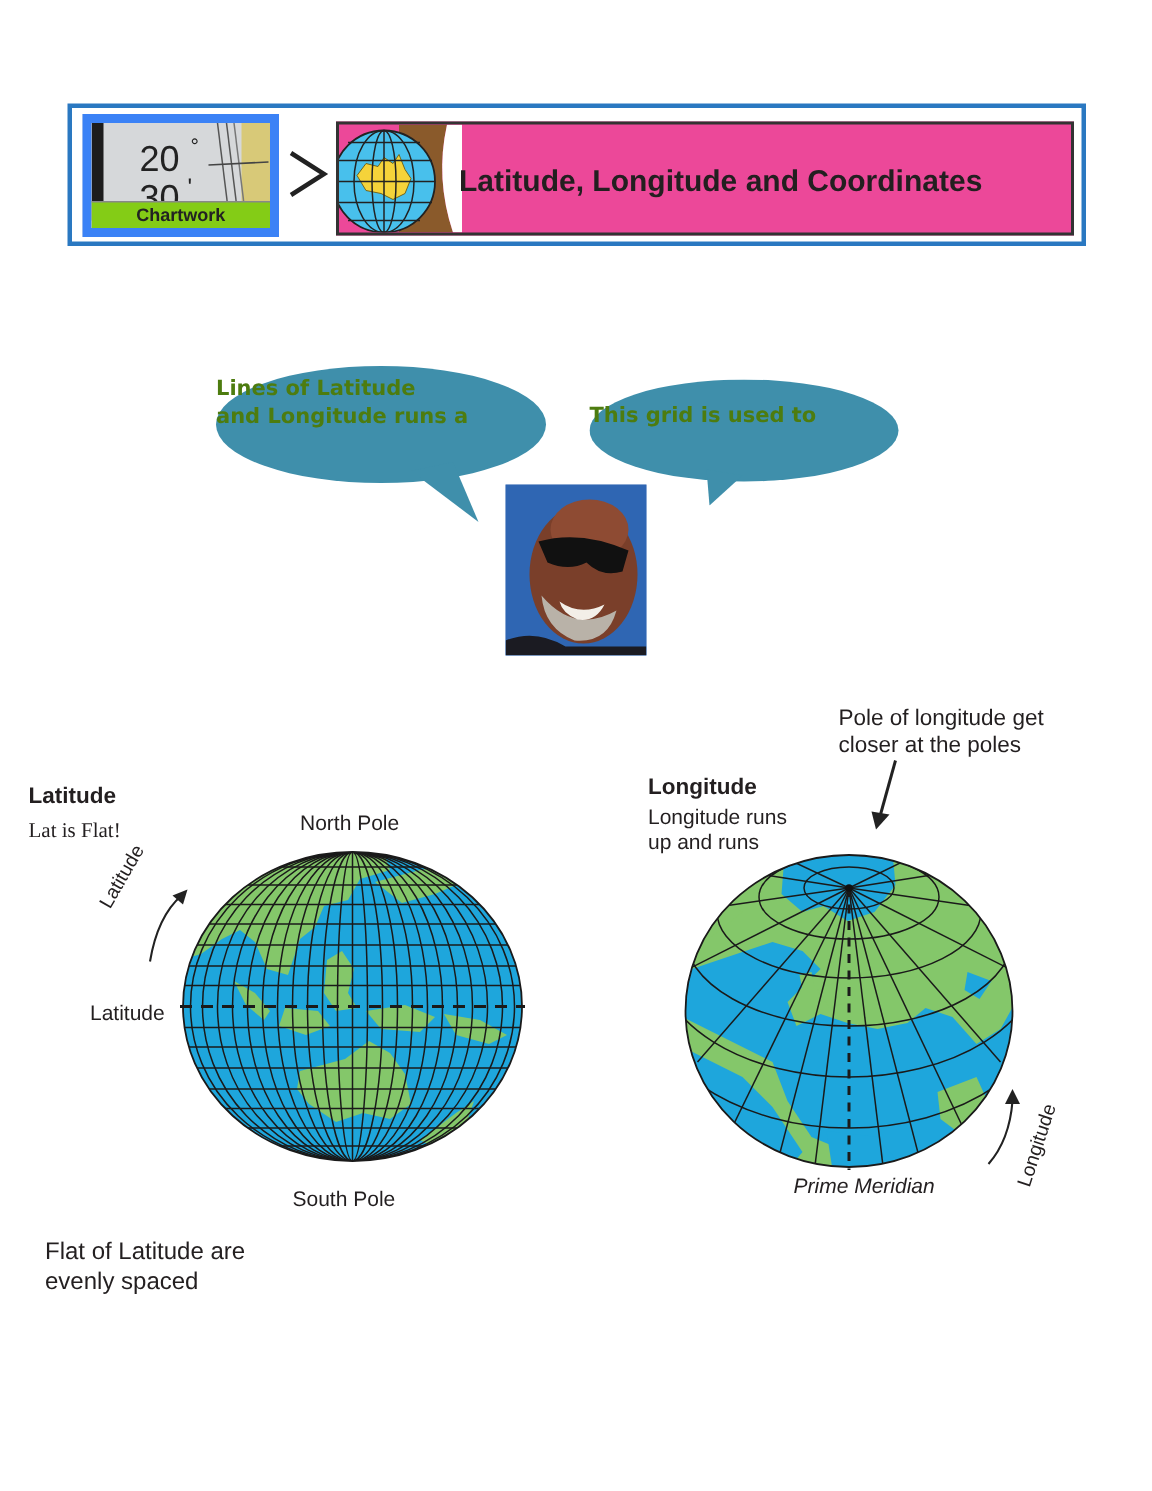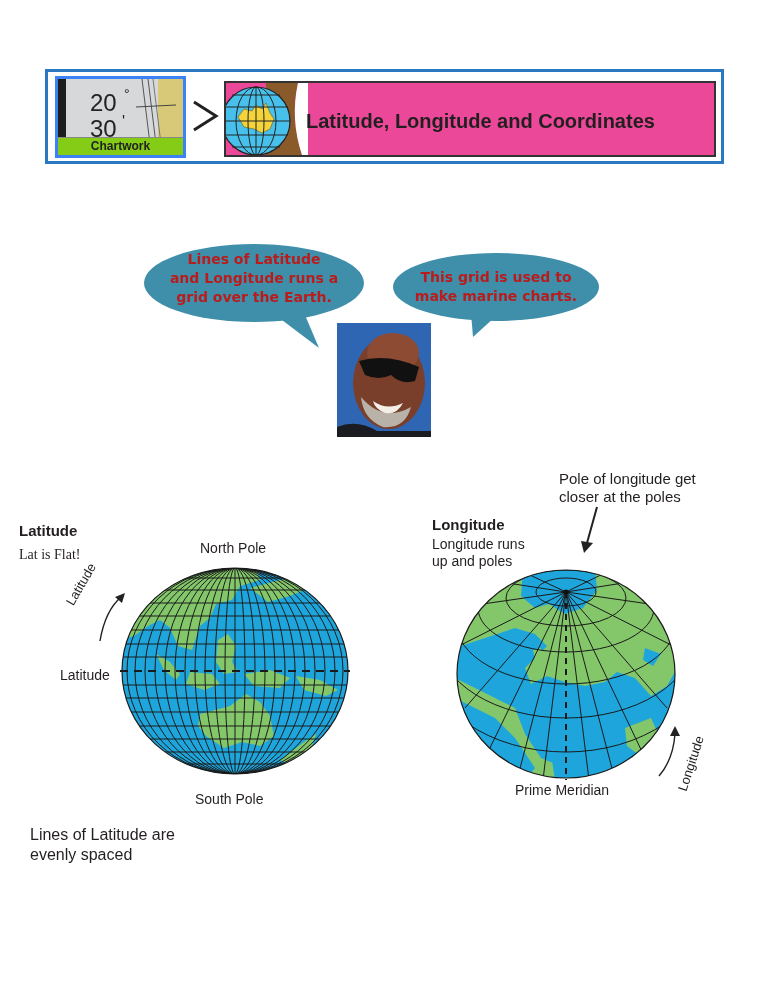--- a/index.html
+++ b/index.html
@@ -9,42 +9,42 @@
     }
     .abs { position: absolute; }
 
     
     .banner {
       left: 45px; top: 69px; width: 679px; height: 95px;
       border: 3px solid #2a78c1; box-sizing: border-box; background: #fff;
     }
     .crumb-thumb {
       left: 55px; top: 76px; width: 131px; height: 82px;
-      border: 3px solid #3b82f6; box-sizing: border-box; overflow: hidden; background: #dcdcdc;
+      border: 6px solid #3b82f6; box-sizing: border-box; overflow: hidden; background: #dcdcdc;
     }
     .crumb-thumb svg { position: absolute; left: 0; top: 0; }
     .crumb-label {
       position: absolute; left: 0; bottom: 0; width: 100%; height: 17px;
       background: #84cc16; border-top: 1px solid #888; text-align: center;
       font-weight: bold; font-size: 12px; line-height: 17px; color: #222; margin-top: 24px;
     }
     .crumb-sep {
       left: 190px; top: 96px; width: 32px; height: 40px;
     }
     .title-box {
       left: 224px; top: 81px; width: 492px; height: 76px;
       border: 2px solid #333; box-sizing: border-box; background: #ec4899; overflow: hidden;
     }
     .title-text {
       position: absolute; left: 80px; top: 0; height: 72px; line-height: 76px;
       font-size: 20px; font-weight: bold; color: #231f20; white-space: nowrap;
     }
 
     
-    .bubble { color: #b91c1c; font-weight: bold; text-align: center; }
+    .bubble { color: #4d7c0f; font-weight: bold; }
     .bubble svg { position: absolute; left: 0; top: 0; }
     .bubble .btext { position: absolute; font-family: "DejaVu Sans", sans-serif; font-size: 14px; line-height: 19px; }
 
     .photo {
       left: 337px; top: 323px; width: 94px; height: 114px;
       background: #2f66b3; overflow: hidden;
     }
 
     .txt { font-size: 14px; color: #231f20; line-height: 17px; white-space: nowrap; }
     .heading { font-size: 15px; font-weight: bold; color: #231f20; }
@@ -98,32 +98,30 @@
 </div>
 
 <div class="abs bubble" style="left:144px; top:244px; width:222px; height:108px;">
   <svg width="222" height="108" viewBox="0 0 222 108">
     <ellipse cx="110" cy="39" rx="110" ry="39" fill="#3f8fab"></ellipse>
     <polygon points="130,70 175,104 158,64" fill="#3f8fab"></polygon>
   </svg>
   <div class="btext" style="left:0; top:6px; width:220px;">
     <div>Lines of Latitude</div>
     <div>and Longitude runs a</div>
-    <div>grid over the Earth.</div>
   </div>
 </div>
 
 <div class="abs bubble" style="left:393px; top:253px; width:208px; height:84px;">
   <svg width="208" height="84" viewBox="0 0 208 84">
     <ellipse cx="103" cy="34" rx="103" ry="34" fill="#3f8fab"></ellipse>
     <polygon points="78,60 80,84 102,64" fill="#3f8fab"></polygon>
   </svg>
   <div class="btext" style="left:0; top:15px; width:206px;">
     <div>This grid is used to</div>
-    <div>make marine charts.</div>
   </div>
 </div>
 
 <div class="abs photo">
   <svg width="94" height="114" viewBox="0 0 94 114">
     <rect width="94" height="114" fill="#2f66b3"></rect>
     <ellipse cx="52" cy="60" rx="36" ry="46" fill="#7a3f2a"></ellipse>
     <ellipse cx="56" cy="30" rx="26" ry="20" fill="#8e4b33"></ellipse>
     <path d="M22 38 Q50 30 82 44 L78 58 Q64 62 54 52 Q42 58 28 52 Z" fill="#111"></path>
     <path d="M24 74 Q46 100 74 84 Q68 106 46 104 Q26 96 24 74 Z" fill="#b9b2a8"></path>
@@ -192,37 +190,37 @@
       <line x1="0" y1="198" x2="230" y2="198"></line>
     </g>
     <line x1="0" y1="105" x2="230" y2="105" stroke="#1a1a1a" stroke-width="2" stroke-dasharray="8,6"></line>
     <ellipse cx="115" cy="105" rx="113" ry="103" fill="none" stroke="#1a1a1a" stroke-width="1.2"></ellipse>
   </svg>
 </div>
 
 <div class="abs txt" style="left:195px; top:791px;">South Pole</div>
 
 <div class="abs txt" style="left:30px; top:825px; font-size:16px; line-height:20px;">
-  <div>Lines of Latitude are</div>
+  <div>Flat of Latitude are</div>
   <div>evenly spaced</div>
 </div>
 
 <div class="abs txt" style="left:559px; top:470px; font-size:15px; line-height:18px;">
   <div>Pole of longitude get</div>
   <div>closer at the poles</div>
 </div>
 <svg class="abs" style="left:575px; top:505px;" width="30" height="50" viewBox="0 0 30 50">
   <line x1="22" y1="2" x2="12" y2="38" stroke="#222" stroke-width="2"></line>
   <polygon points="6,36 18,38 9,48" fill="#222"></polygon>
 </svg>
 
 <div class="abs heading" style="left:432px; top:516px;">Longitude</div>
 <div class="abs txt" style="left:432px; top:536px; line-height:17px;">
   <div>Longitude runs</div>
-  <div>up and poles</div>
+  <div>up and runs</div>
 </div>
 
 <div class="abs globe" style="left:455px; top:568px; width:222px; height:212px;">
   <svg width="222" height="212" viewBox="0 0 222 212">
     <defs>
       <clipPath id="clipR">
           <ellipse cx="111" cy="106" rx="109" ry="104"></ellipse>
         </clipPath>
     </defs>
     <ellipse cx="111" cy="106" rx="109" ry="104" fill="#84c76a"></ellipse>
@@ -270,13 +268,13 @@
     <ellipse cx="111" cy="106" rx="109" ry="104" fill="none" stroke="#1a1a1a" stroke-width="1.2"></ellipse>
   </svg>
 </div>
 
 <svg class="abs" style="left:655px; top:720px;" width="30" height="60" viewBox="0 0 30 60">
   <path d="M4 56 Q18 40 20 14" fill="none" stroke="#222" stroke-width="1.4"></path>
   <polygon points="20,6 15,16 25,16" fill="#222"></polygon>
 </svg>
 <div class="abs txt" style="left:674px; top:788px; transform: rotate(-72deg); transform-origin: left top; font-size:13px;">Longitude</div>
 
-<div class="abs txt" style="left:515px; top:782px;">Prime Meridian</div>
+<div class="abs txt" style="left:529px; top:782px;font-style:italic;">Prime Meridian</div>
 
 </body></html>

